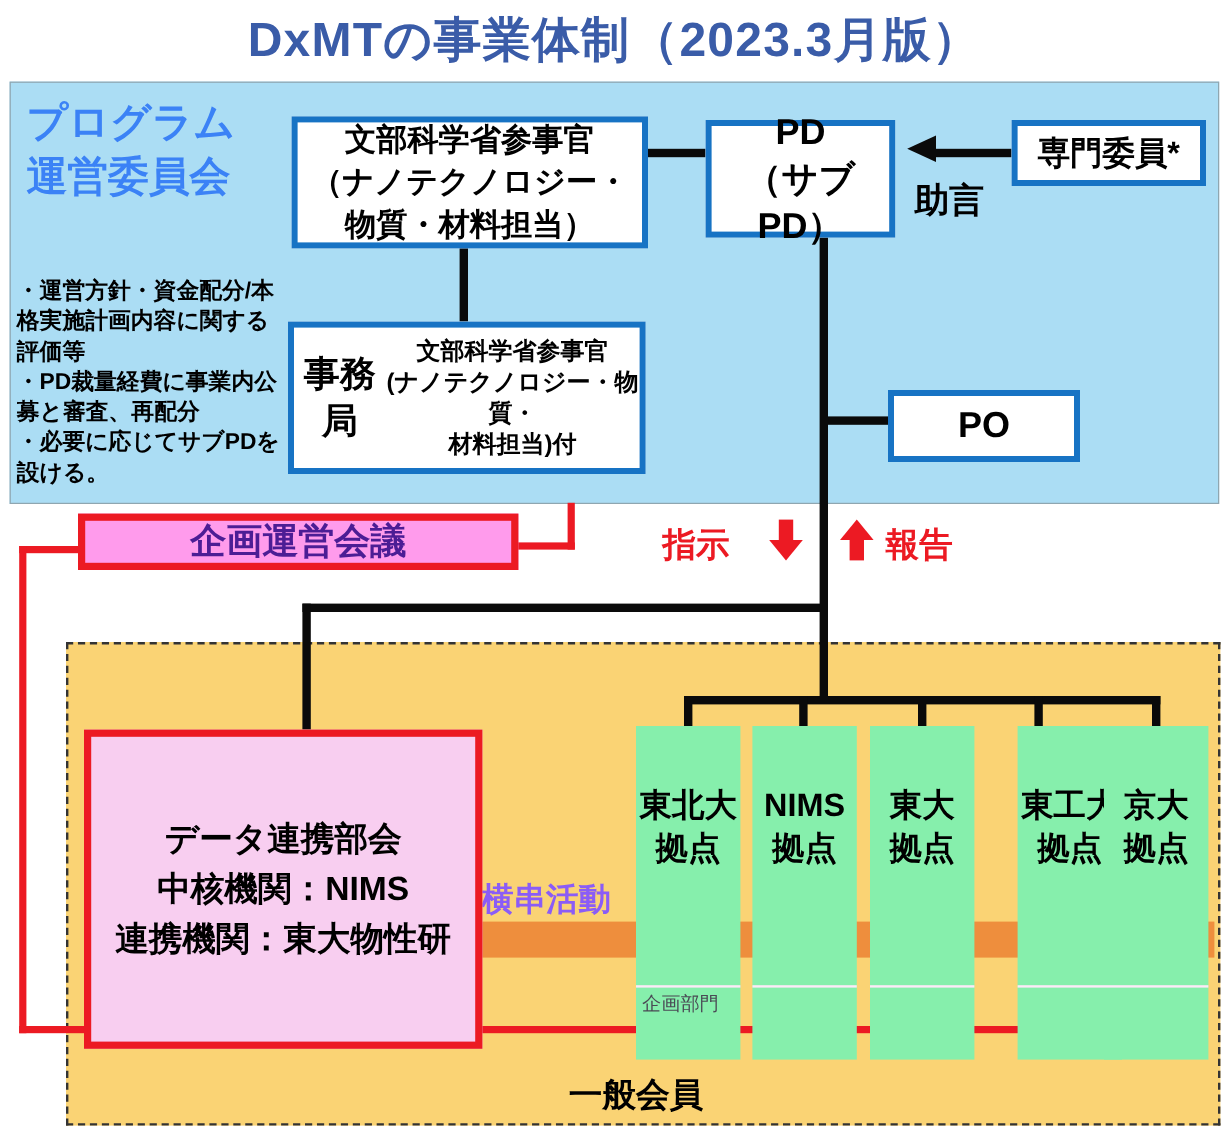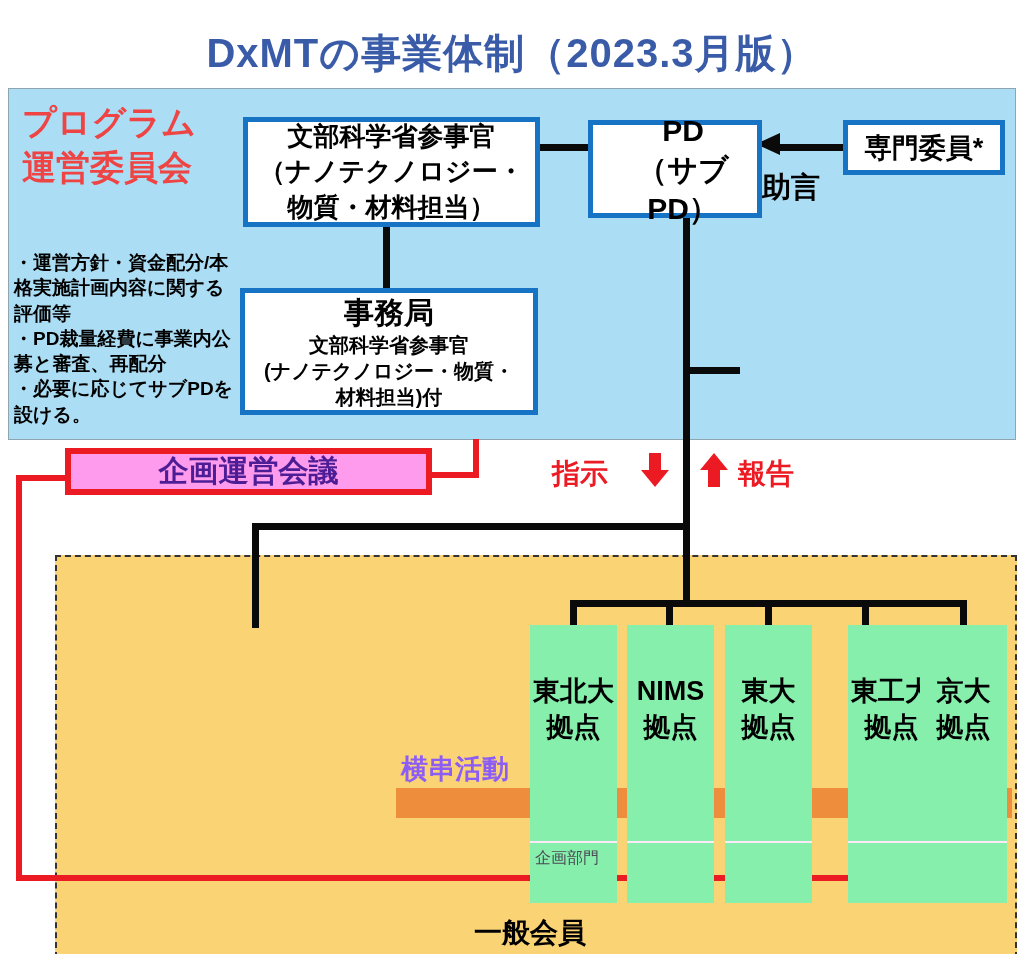--- a/index.html
+++ b/index.html
@@ -1,50 +1,50 @@
 <!DOCTYPE html>
 <html><head>
 <meta charset="utf-8">
 <style>
   html,body{margin:0;padding:0;background:#fff;}
   #stage{
     position:relative;width:1024px;height:954px;
     font-family:"Liberation Sans","DejaVu Sans",sans-serif;
     color:#111;overflow:hidden;background:#fff;
   }
-  .abs{position:absolute;margin-top:20px;}
+  .abs{position:absolute;}
   .ml{white-space:pre-line;}
   .center{display:flex;align-items:center;justify-content:center;text-align:center;}
 
   
   .page-title{
     left:0;top:6px;width:1024px;text-align:center;
     font-size:40px;font-weight:800;color:#3a5ca8;letter-spacing:1px;
   }
   .blue-panel{
     left:8px;top:68px;width:1006px;height:350px;
     background:#abddf4;border:1px solid #8fa6b0;z-index:0;
   }
   .committee-heading{
-    left:22px;top:80px;font-size:34px;font-weight:800;line-height:1.32;color:#ef4444;
+    left:22px;top:80px;font-size:34px;font-weight:800;line-height:1.32;color:#3b82f6;
   }
   .committee-notes{
     left:14px;top:230px;width:222px;
     font-size:19px;font-weight:700;line-height:1.33;color:#000;
   }
   .bluebox{
     background:#fff;border:5px solid #1773c4;z-index:2;
     font-weight:800;color:#000;
   }
   .mext-box{left:243px;top:97px;width:287px;height:100px;font-size:26px;line-height:1.35;}
-  .pd-box{left:588px;top:100px;width:148px;height:88px;font-size:30px;line-height:1.3;padding-left:16px;}
+  .pd-box{left:588px;top:100px;width:148px;height:88px;font-size:30px;line-height:1.3;}
   .expert-box{left:843px;top:100px;width:152px;height:45px;font-size:27px;}
   .po-box{left:740px;top:325px;width:150px;height:50px;font-size:30px;}
   .sec-box{left:240px;top:268px;width:288px;height:117px;font-size:20px;line-height:1.3;
-           display:flex;flex-direction:column;align-items:center;justify-content:center;text-align:center;}
+           display:flex;flex-direction:row;align-items:center;justify-content:center;text-align:center;}
   .sec-title{font-size:30px;font-weight:800;}
   .advice-label{left:762px;top:148px;font-size:29px;font-weight:800;color:#000;}
   .expert-note{
     left:815px;top:190px;width:190px;background:#fff;border:3px dotted #111;
     font-size:17px;font-weight:700;line-height:1.4;padding:5px 4px;z-index:2;
   }
 
   
   .blk{background:#0a0a0a;z-index:1;}
   .red{background:#ec1a23;}
@@ -136,20 +136,21 @@
   <div class="abs bluebox pd-box center ml">PD
 （サブPD）</div>
   <div class="abs bluebox expert-box center">専門委員*</div>
   <div class="abs advice-label">助言</div>
   <div class="abs bluebox sec-box">
     <div class="sec-title">事務局</div>
     <div class="ml">文部科学省参事官
 (ナノテクノロジー・物質・
 材料担当)付</div>
   </div>
+  <div class="abs bluebox po-box center">PO</div>
 
   <div class="abs red redline" style="left:16px;top:455px;width:52px;height:6px;"></div>
   <div class="abs red redline" style="left:16px;top:455px;width:6px;height:406px;"></div>
   <div class="abs red redline" style="left:16px;top:855px;width:986px;height:6px;"></div>
   <div class="abs red redline" style="left:427px;top:452px;width:52px;height:6px;"></div>
   <div class="abs red redline" style="left:473px;top:419px;width:6px;height:39px;"></div>
 
   <div class="abs planning-box center">企画運営会議</div>
 
   <div class="abs cmd-label" style="left:552px;top:435px;">指示</div>
@@ -160,20 +161,23 @@
   <div class="abs arr up" style="left:700px;top:433px;width:28px;height:34px;">
     <div class="tri-up"></div>
       <div class="bar"></div>
   </div>
   <div class="abs cmd-label" style="left:738px;top:435px;">報告</div>
 
   <div class="abs orange-panel"></div>
   <div class="abs orange-band"></div>
   <div class="abs cross-label">横串活動</div>
 
+  <div class="abs data-group-box center ml">データ連携部会
+中核機関：NIMS
+連携機関：東大物性研</div>
 
   <div class="abs hub-box" style="left:530px;">
     <div class="hub-label">東北大
 拠点</div>
     <div class="hub-section">企画部門</div>
   </div>
   <div class="abs hub-box" style="left:627px;">
     <div class="hub-label">NIMS
 拠点</div>
     <div class="hub-section"></div>

